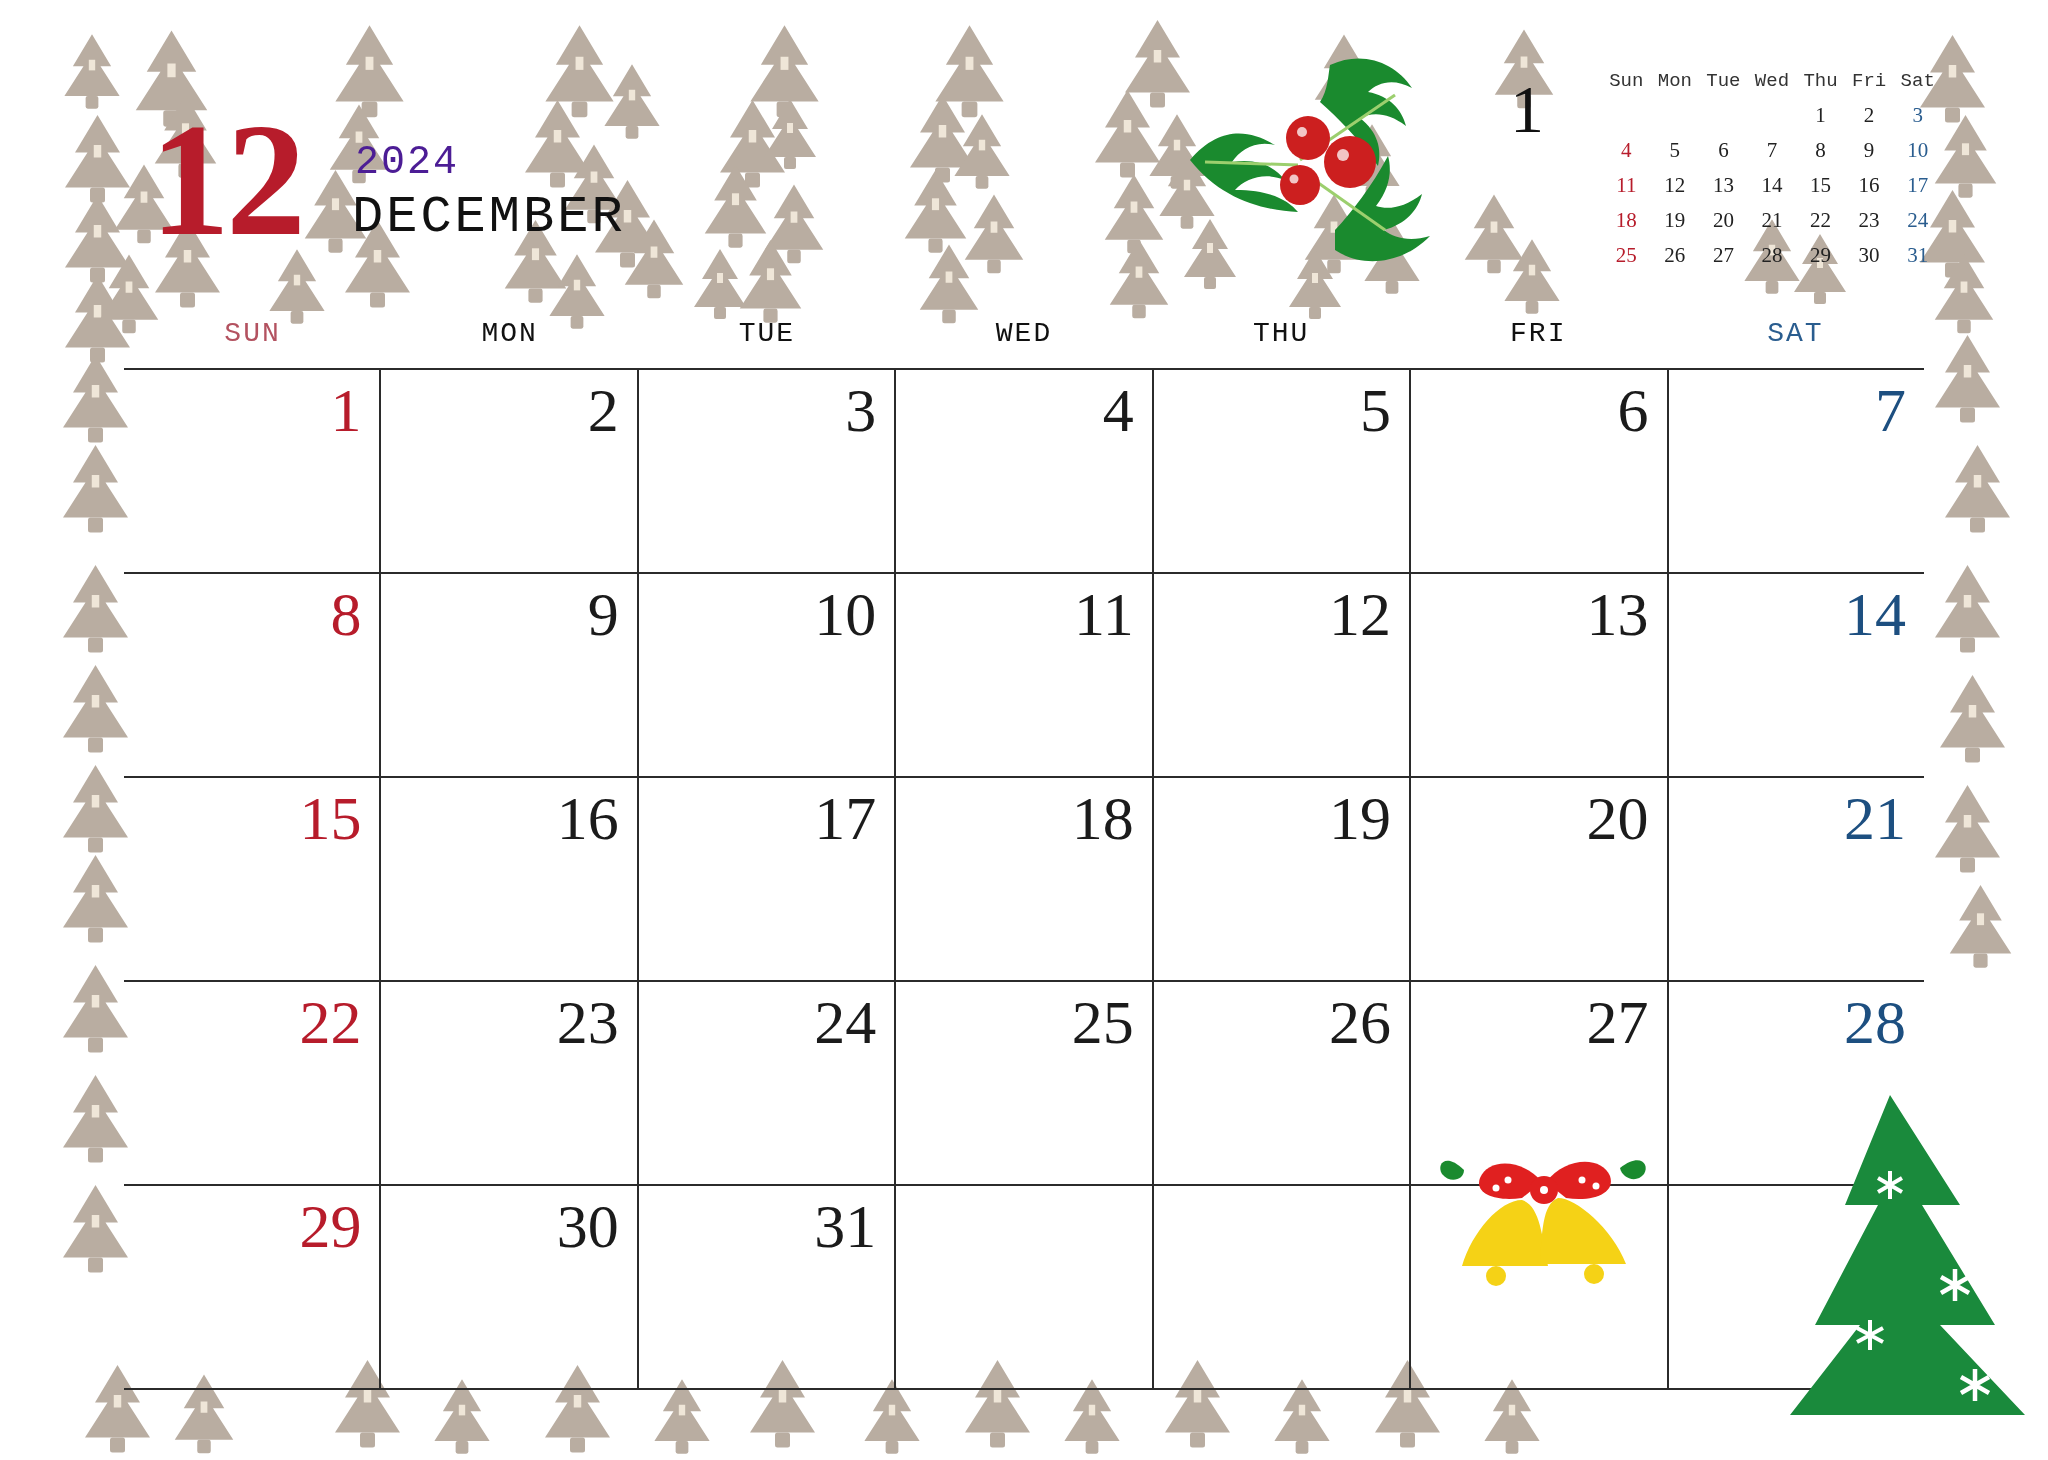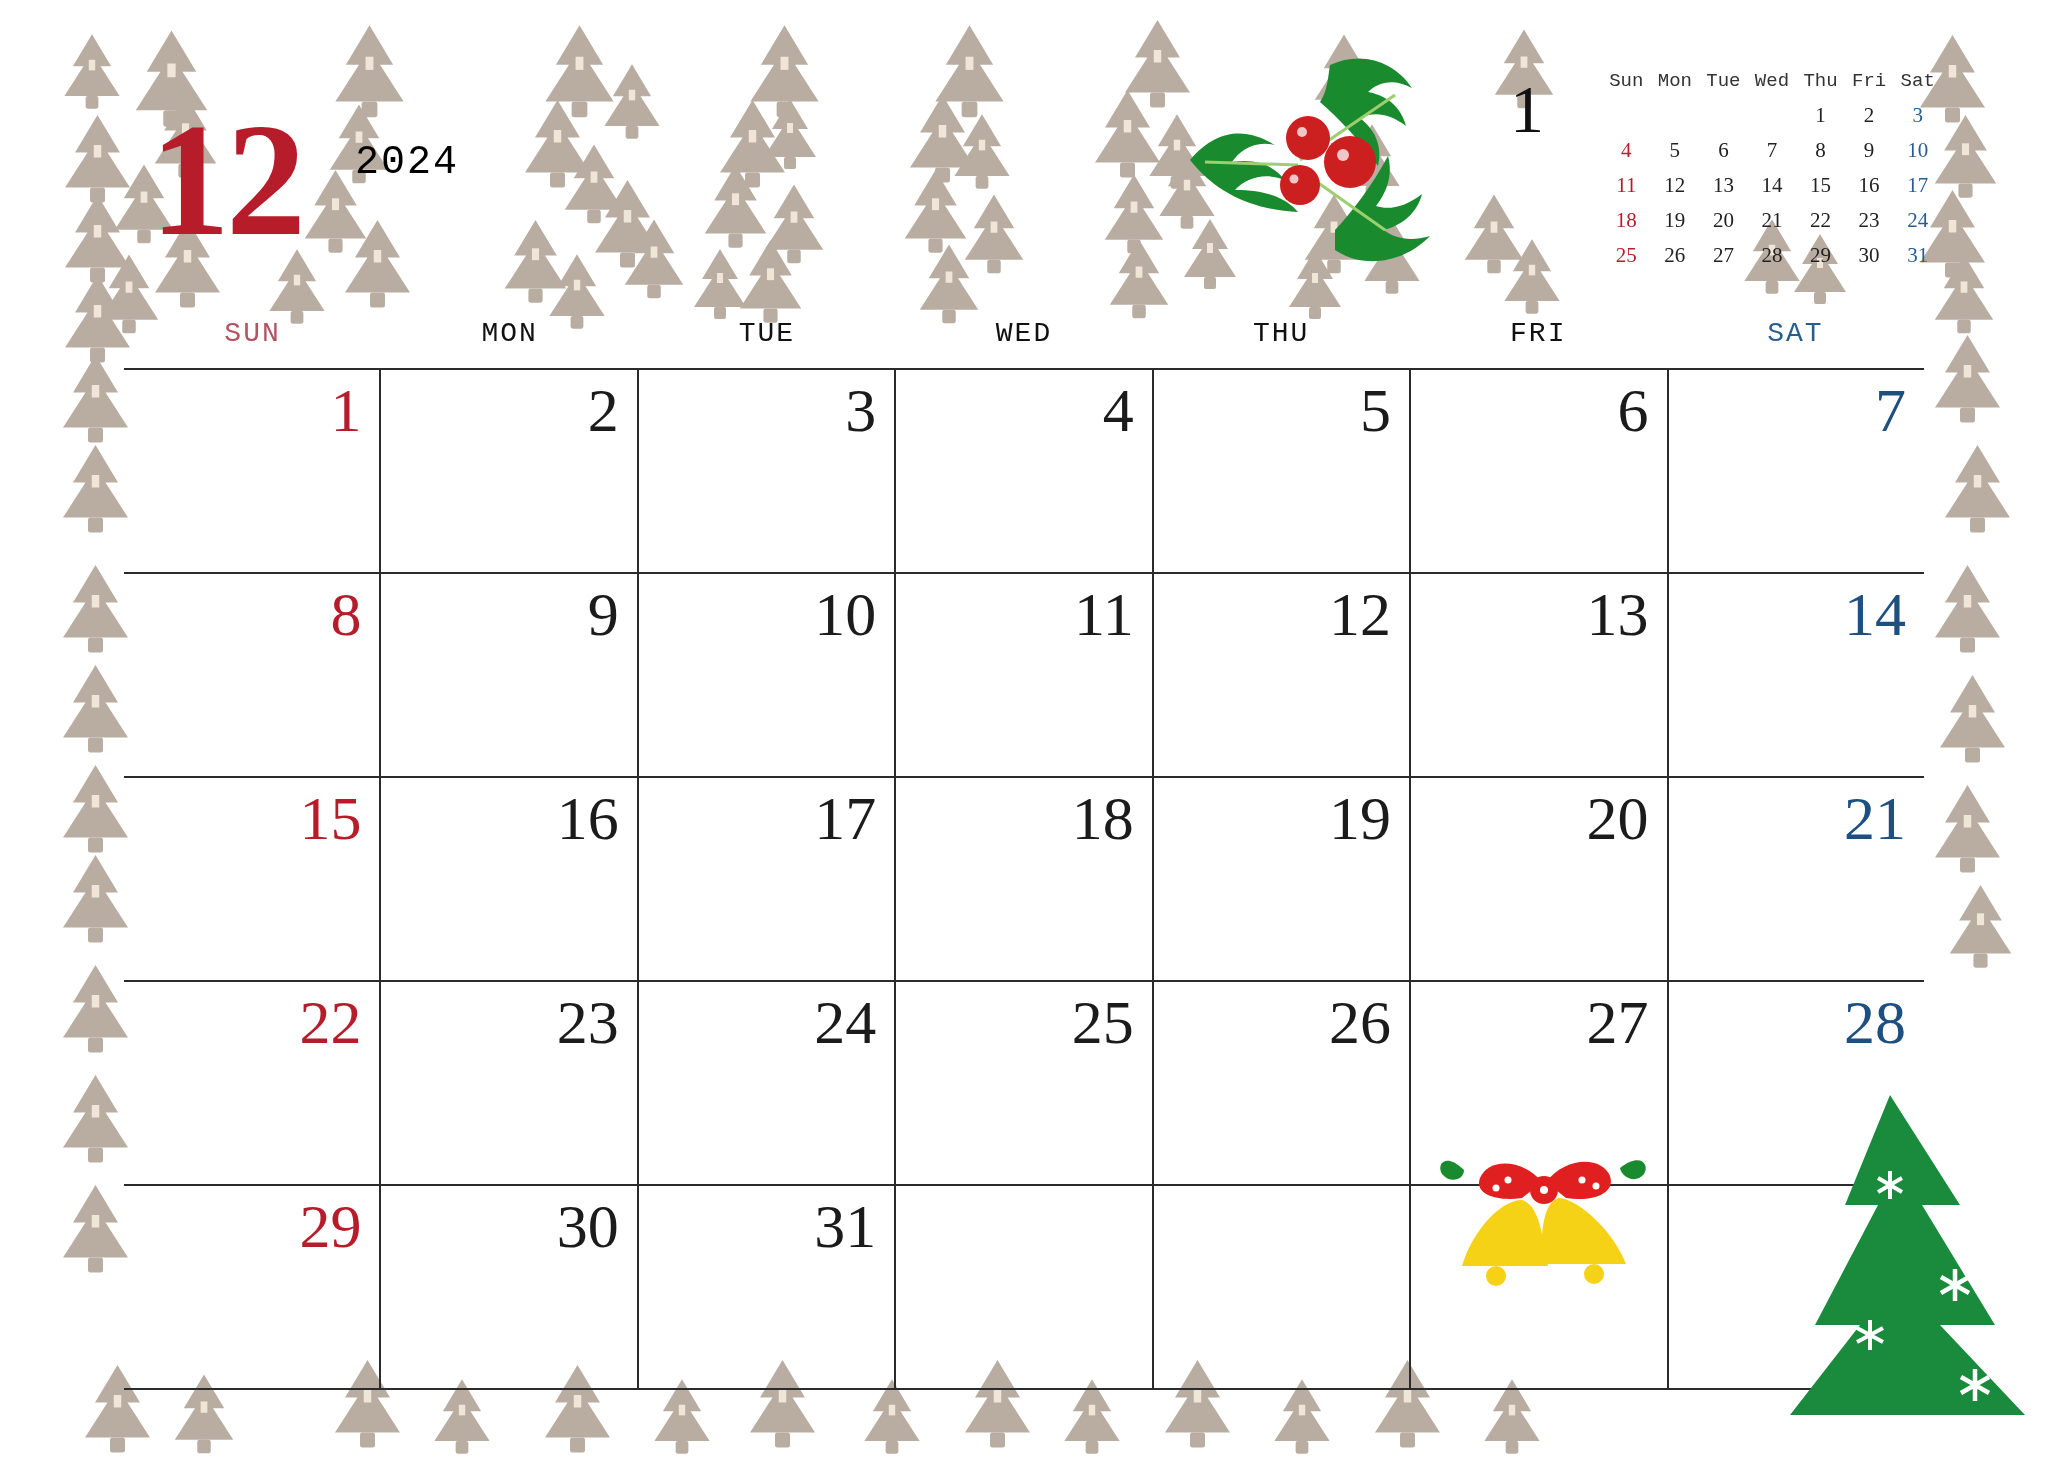--- a/index.html
+++ b/index.html
@@ -20,21 +20,21 @@
   .header{position:absolute;left:0;top:0;width:2048px;height:360px;}
   .month-num{
     position:absolute;left:150px;top:100px;
     font-family:"Liberation Serif", serif;
     font-size:160px;line-height:1;
     color:#b71c2b;font-weight:700;letter-spacing:-4px;
   }
   .year{
     position:absolute;left:355px;top:140px;
     font-family:"Liberation Mono", monospace;
-    font-size:40px;color:#000000;letter-spacing:2px;
+    font-size:40px;color:#4c1d95;letter-spacing:2px;
   }
   .month-name{
     position:absolute;left:352px;top:188px;
     font-family:"Liberation Mono", monospace;
     font-size:52px;color:#111;letter-spacing:3px;
   }
   .next-month-num{
     position:absolute;left:1510px;top:70px;
     font-family:"Liberation Serif", serif;
     font-size:68px;color:#111;
@@ -694,20 +694,21 @@
           <path d="M30 4 L48 34 L38 34 L56 62 L4 62 L22 34 L12 34 Z" fill="#b9ada1"></path>
           <rect x="24" y="62" width="12" height="12" rx="2" fill="#b9ada1"></rect>
           <rect x="27" y="28" width="6" height="10" fill="#efe6d8"></rect>
         </svg>
       </div>
     </div>
 
   <div class="header">
     <div class="month-num">12</div>
     <div class="year">2024</div>
+    <div class="month-name">DECEMBER</div>
     <div class="next-month-num">1</div>
   </div>
 
   <div class="holly">
     <svg viewBox="0 0 280 250" width="280" height="250">
       <g>
         <path d="M10 120 C40 85,70 90,95 105 C75 100,60 110,52 122 C80 118,95 128,105 140 C85 132,66 138,55 150 C90 150,108 160,118 172 C80 170,40 158,10 120 Z" fill="#1a8a2e"></path>
         <path d="M150 25 C182 10,215 22,232 48 C214 38,198 42,188 52 C210 56,222 70,226 86 C208 72,192 72,180 78 C198 92,202 110,198 126 C180 100,158 78,140 62 C148 50,148 36,150 25 Z" fill="#1a8a2e"></path>
         <path d="M155 210 C185 230,225 222,250 196 C230 202,214 198,204 190 C226 184,238 170,242 154 C224 168,208 170,196 166 C210 148,212 130,208 116 C192 146,172 172,155 190 Z" fill="#1a8a2e"></path>
         <path d="M120 120 L215 55" stroke="#9ccf6e" stroke-width="3" fill="none"></path>

